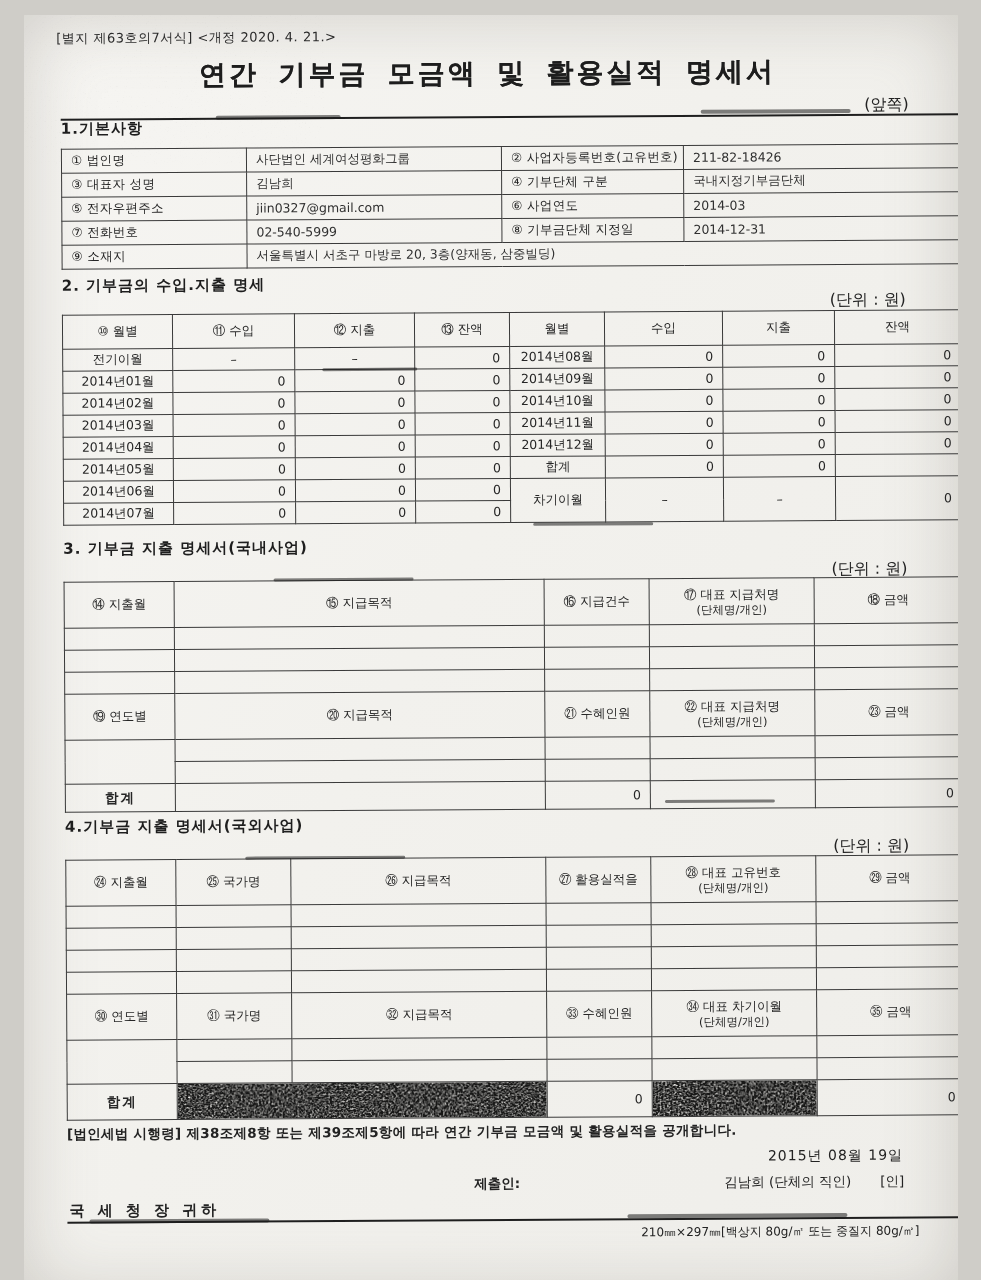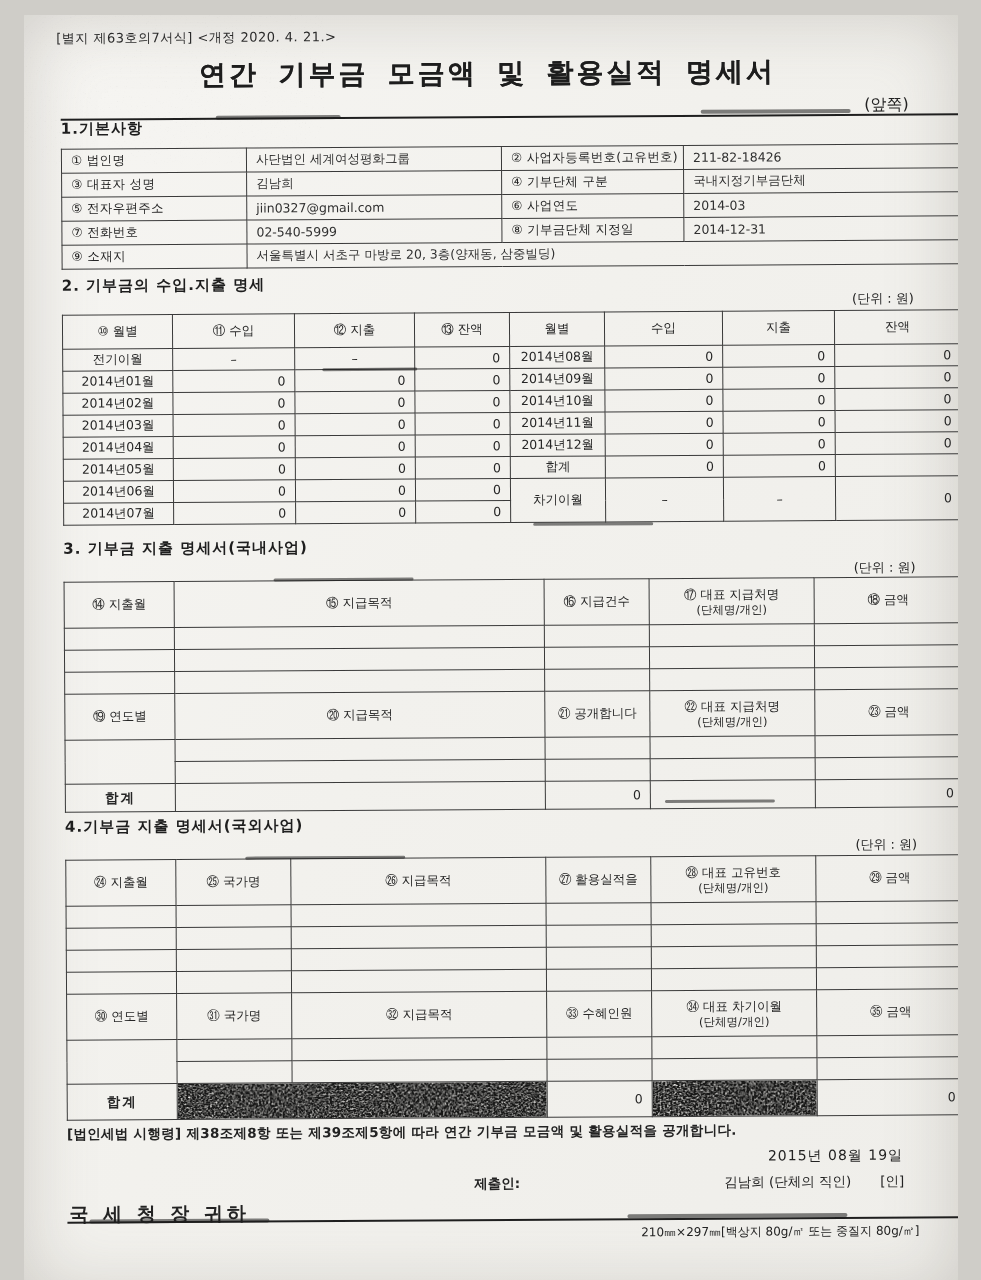--- a/index.html
+++ b/index.html
@@ -7,41 +7,41 @@
         background:linear-gradient(118deg,#f6f5f2 0%,#f2f1ed 45%,#efeeea 100%);
         box-shadow:inset 0 0 70px rgba(110,105,95,.28);color:#232323;}
   .sheet{position:absolute;inset:0;transform:rotate(-0.35deg);transform-origin:490px 640px;}
   .abs{position:absolute;}
   .formref{left:36px;top:12px;font-size:13px;letter-spacing:.5px;color:#2b2b2b;}
   .title{left:0;right:0;top:40px;text-align:center;font-size:27px;font-weight:bold;
          letter-spacing:3px;word-spacing:7px;color:#1d1d1d;text-shadow:0 0 .6px #444;}
   .front{right:46px;top:82px;font-size:16px;}
   .rule{left:40px;width:898px;border-top:2.6px solid #1f1f1f;}
   .s-head{left:40px;font-size:15px;font-weight:bold;letter-spacing:1px;color:#1e1e1e;}
-  .unit{right:42px;font-size:13px;}
+  .unit{right:50px;font-size:16px;}
   table{position:absolute;left:40px;width:898px;border-collapse:collapse;table-layout:fixed;}
   td,th{border:1.5px solid #3a3a3a;font-size:12.5px;padding:1px 6px;color:#262626;
         overflow:hidden;white-space:nowrap;font-weight:normal;vertical-align:middle;}
   th{text-align:center;}
   .lab{text-align:left;padding-left:9px;letter-spacing:.3px;}
   .val{text-align:left;padding-left:9px;color:#303030;}
   .ctr{text-align:center;}
   .num{text-align:right;padding-right:9px;}
   .sub{display:block;font-size:11.5px;line-height:1.05;}
   tr.r24{height:24px;} tr.r22{height:22px;} tr.r34{height:34px;} tr.r46{height:46px;}
   tr.r28{height:28px;} tr.r36{height:36px;}
   .total-lab{text-align:center;font-weight:bold;font-size:13.5px;letter-spacing:2px;}
   .noise-td{position:relative;}
   .noise-td svg{position:absolute;inset:0;width:100%;height:100%;opacity:.9;}
   .law{left:40px;top:1108px;font-size:13.5px;font-weight:bold;letter-spacing:.3px;}
   .date{right:58px;top:1134px;font-size:14px;letter-spacing:1px;}
   .subm{left:447px;top:1160px;font-size:13.5px;font-weight:bold;}
   .sname{left:697px;top:1160px;font-size:13.5px;}
   .seal{right:57px;top:1160px;font-size:13.5px;}
-  .recip{left:42px;top:1184px;font-size:19px;font-weight:bold;letter-spacing:4px;}
+  .recip{left:42px;top:1184px;font-size:15px;font-weight:bold;letter-spacing:4px;}
   .spec{right:42px;top:1210px;font-size:12px;}
   .streak{position:absolute;background:#1c1c1c;border-radius:2px;opacity:.55;pointer-events:none;}
   .tex{position:absolute;inset:0;opacity:.22;pointer-events:none;}
 </style>
 </head>
 <body>
 
 <div class="page">
 <div class="sheet">
 
@@ -228,21 +228,21 @@
     <tr class="r22">
             <td></td>
             <td></td>
             <td></td>
             <td></td>
             <td></td>
           </tr>
     <tr class="r46">
       <th>⑲ 연도별</th>
       <th>⑳ 지급목적</th>
-      <th>㉑ 공개합니다</th>
+      <th>㉑ 수혜인원</th>
       <th><span>㉒ 대표 지급처명</span><span class="sub">(단체명/개인)</span></th>
       <th>㉓ 금액</th>
     </tr>
     <tr class="r22">
             <td rowspan="2"></td>
             <td></td>
             <td></td>
             <td></td>
             <td></td>
           </tr>

